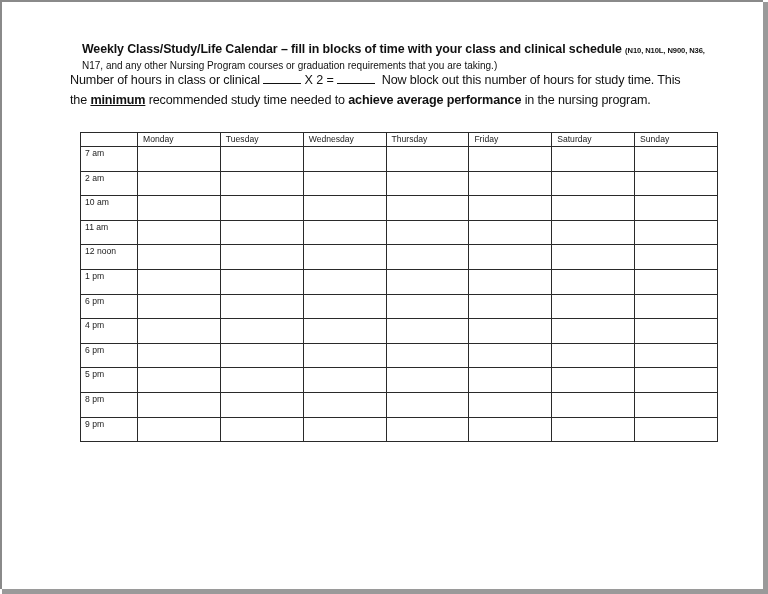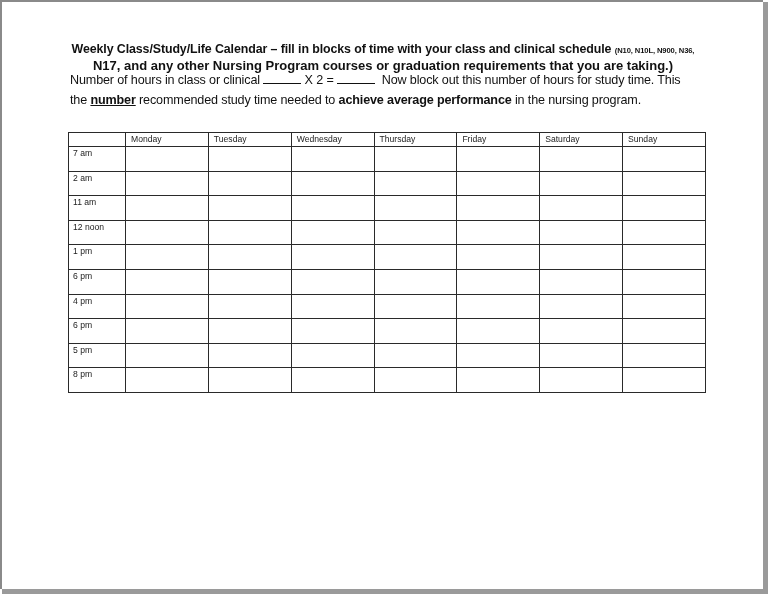--- a/index.html
+++ b/index.html
@@ -37,39 +37,38 @@
     .shadow-bottom {
       position: absolute;
       left: 2px;
       top: 589px;
       width: 766px;
       height: 5px;
       background: #9a9a9a;
     }
     .title-block {
       position: absolute;
-      left: 56px;
+      left: 80px;
       top: 39px;
       width: 650px;
-      text-align: center;
     }
     .title-line {
       font-size: 12.4px;
       font-weight: bold;
       line-height: 17px;
       white-space: nowrap;
       letter-spacing: -0.1px;
     }
     .title-small {
       font-size: 7.6px;
       font-weight: bold;
     }
     .title-line2 {
-      font-size: 13px;
-      font-weight: bold;
+      font-size: 10px;
+      font-weight: normal;
       line-height: 14px;
       white-space: nowrap;
     }
     .instructions {
       position: absolute;
       left: 68px;
       top: 68px;
       width: 660px;
       font-size: 12.6px;
       line-height: 20px;
@@ -80,21 +79,21 @@
       width: 38px;
       border-bottom: 1px solid #111;
       height: 12px;
       vertical-align: baseline;
     }
     .instructions b { font-weight: bold; }
     .instructions u { text-decoration: underline; }
 
     table.calendar {
       position: absolute;
-      left: 66px;
+      left: 78px;
       top: 130px;
       border-collapse: collapse;
       table-layout: fixed;
       width: 637px;
       padding-left: 39px;
     }
     table.calendar td, table.calendar th {
       border: 1px solid #2a2a2a;
       padding: 0 0 0 4px;
       font-size: 8.6px;
@@ -132,21 +131,21 @@
     <div class="title-line2">N17, and any other Nursing Program courses or graduation requirements that you are taking.)</div>
   </div>
 
   <div class="instructions">
     <span>Number of hours in class or clinical</span>
     <span class="blank"></span>
     <span>X 2 =</span>
     <span class="blank"></span>
     &nbsp;<span>Now block out this number of hours for study time.  This</span><br>
     <span>the</span>
-    <b><u>number</u></b>
+    <b><u>minimum</u></b>
     <span>recommended study time needed to</span>
     <b>achieve average performance</b>
     <span>in the nursing program.</span>
   </div>
 
   <table class="calendar">
     <colgroup>
       <col class="c-time">
       <col class="c-day">
         <col class="c-day">
@@ -183,20 +182,30 @@
           <td class="time">2 am</td>
           <td></td>
           <td></td>
           <td></td>
           <td></td>
           <td></td>
           <td></td>
           <td></td>
         </tr>
         <tr>
+          <td class="time">10 am</td>
+          <td></td>
+          <td></td>
+          <td></td>
+          <td></td>
+          <td></td>
+          <td></td>
+          <td></td>
+        </tr>
+        <tr>
           <td class="time">11 am</td>
           <td></td>
           <td></td>
           <td></td>
           <td></td>
           <td></td>
           <td></td>
           <td></td>
         </tr>
         <tr>
@@ -254,20 +263,30 @@
           <td></td>
           <td></td>
           <td></td>
           <td></td>
           <td></td>
           <td></td>
           <td></td>
         </tr>
         <tr>
           <td class="time">8 pm</td>
+          <td></td>
+          <td></td>
+          <td></td>
+          <td></td>
+          <td></td>
+          <td></td>
+          <td></td>
+        </tr>
+        <tr>
+          <td class="time">9 pm</td>
           <td></td>
           <td></td>
           <td></td>
           <td></td>
           <td></td>
           <td></td>
           <td></td>
         </tr>
       </tbody>
   </table>

